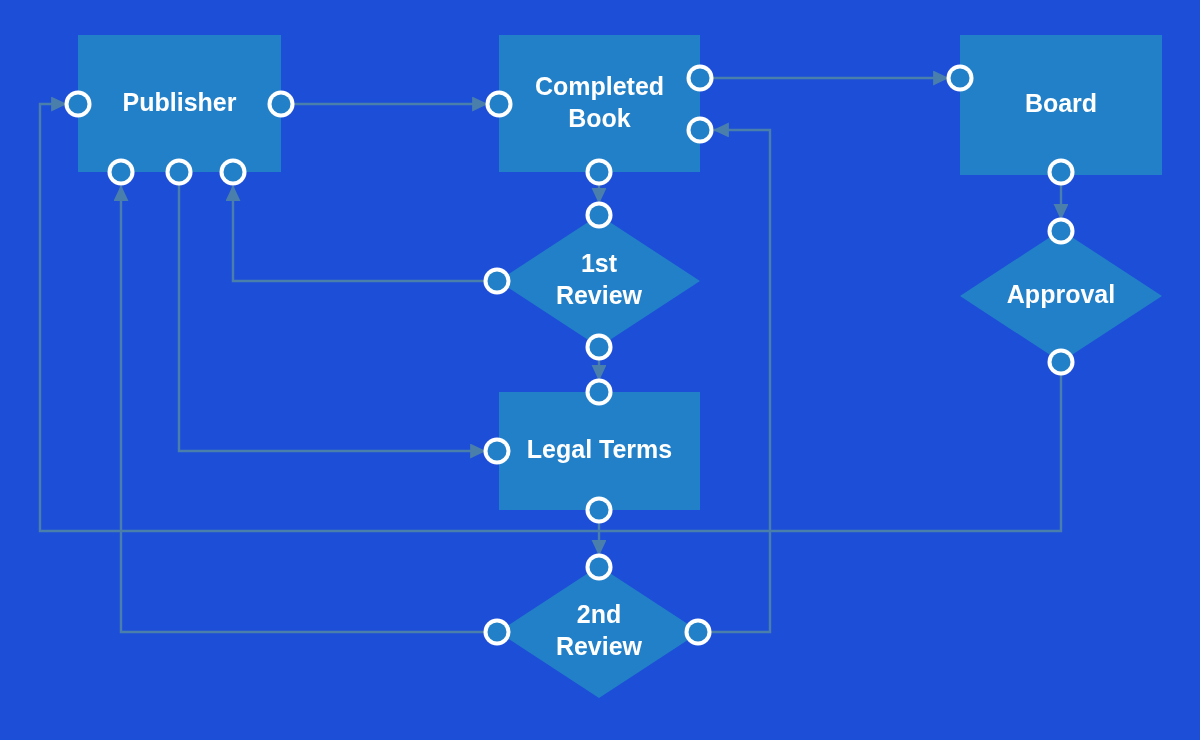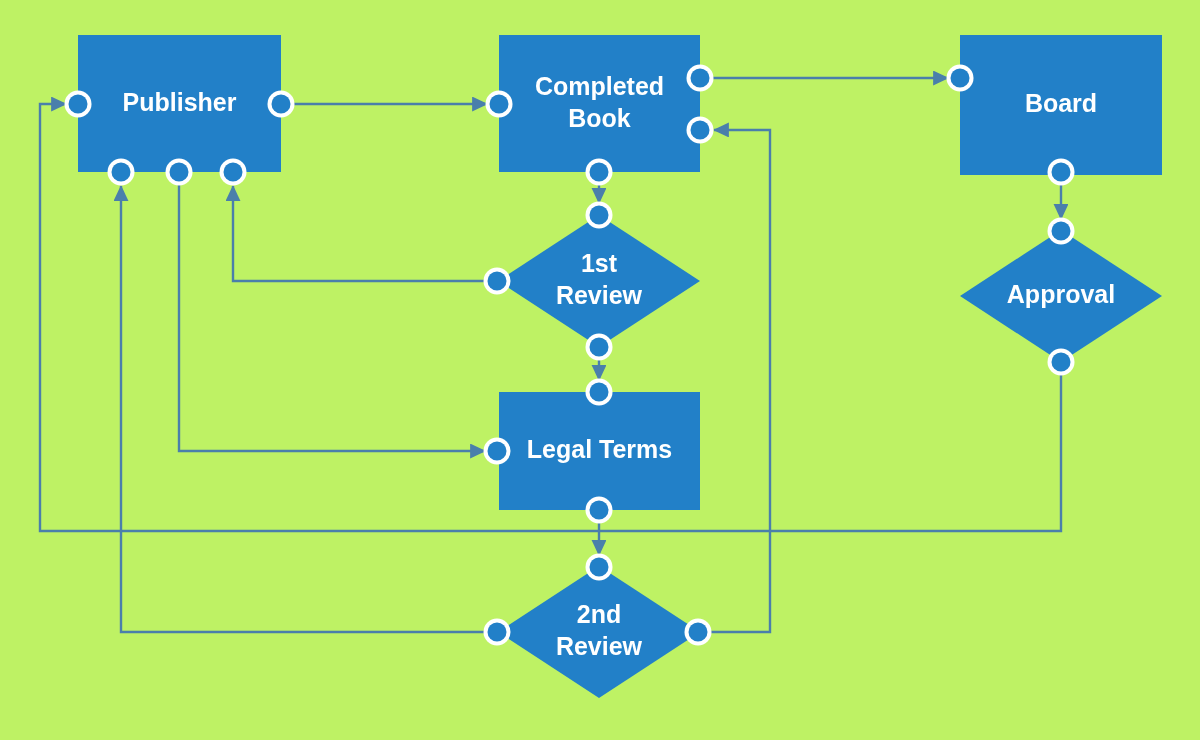--- a/index.html
+++ b/index.html
@@ -10,21 +10,21 @@
   body {
     width: 1200px;
     height: 740px;
     font-family: "Liberation Sans", sans-serif;
     overflow: hidden;
   }
   #canvas {
     position: relative;
     width: 1200px;
     height: 740px;
-    background: #bef264;
+    background: #1d4ed8;
   }
   svg.diagram {
     position: absolute;
     top: 0;
     left: 0;
     width: 1200px;
     height: 740px;
   }
   text.node-label {
     font-family: "Liberation Sans", sans-serif;

